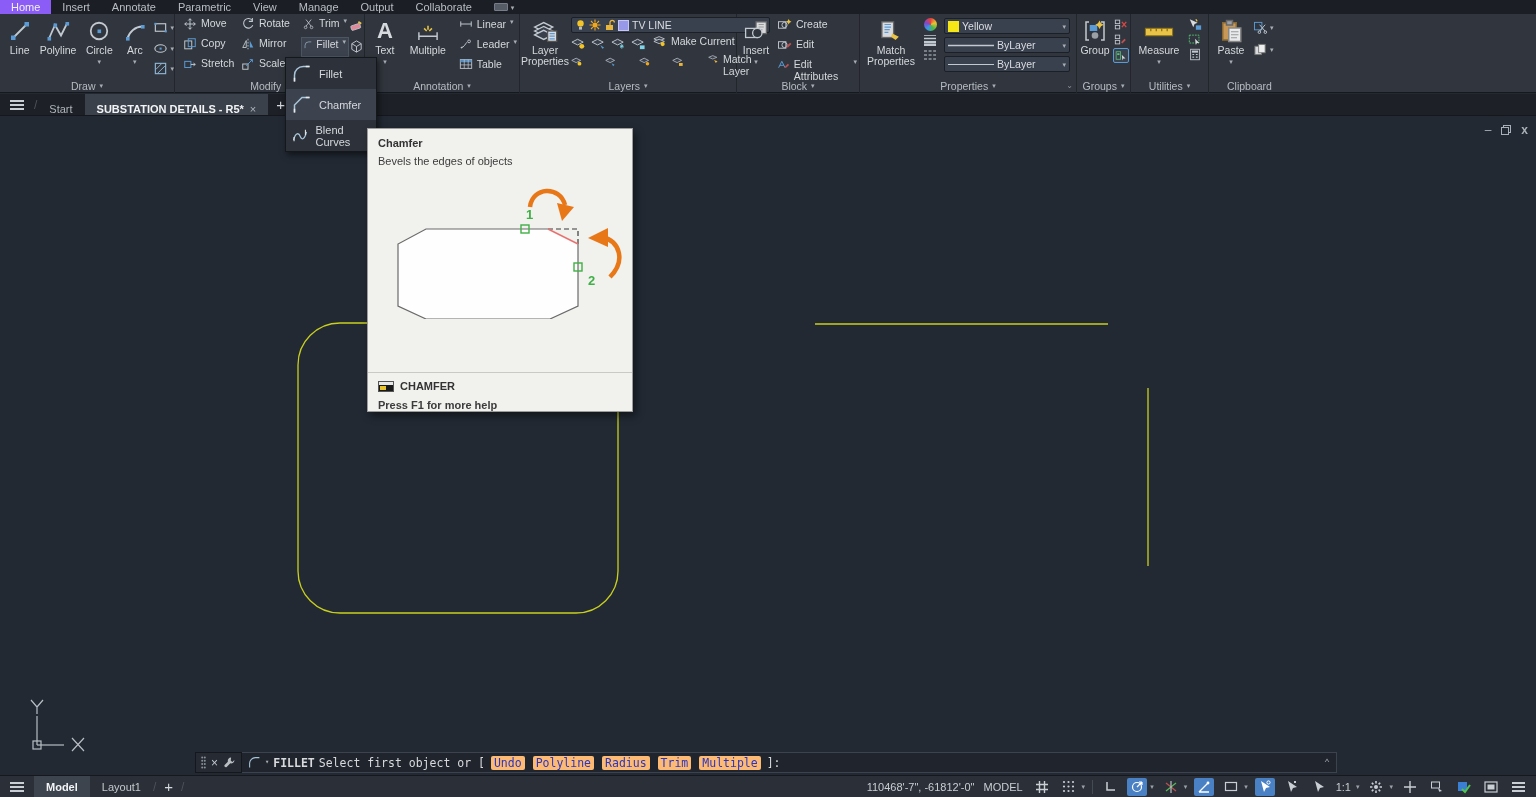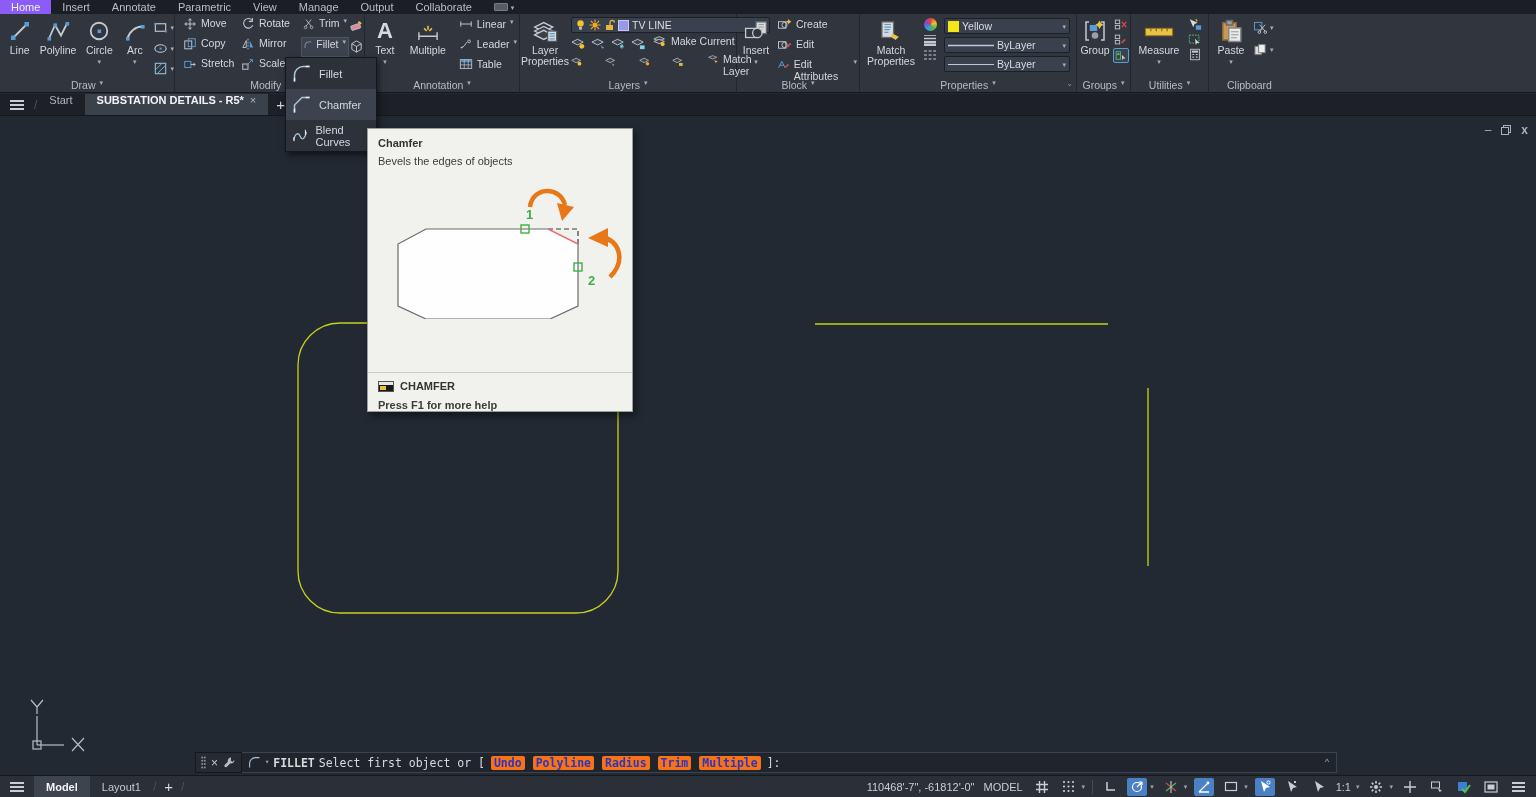--- a/index.html
+++ b/index.html
@@ -11,35 +11,35 @@
   #menubar{position:absolute;left:0;top:0;width:1536px;height:14px;background:#1b1e24;display:flex;align-items:stretch;z-index:30}
   .menu-tab{padding:0 11px;font-size:11px;color:#b9bec5;display:flex;align-items:center;cursor:default}
   .menu-tab.active{background:#8b5cf6;color:#f0f2f4}
   .ribbon-opt{margin-left:6px;display:flex;align-items:center;gap:3px;padding:0 5px}
   .ribbon-opt .sq{width:14px;height:8px;background:#565c66;border:1px solid #777d88;border-radius:1px}
   .caret{font-size:7px;color:#a8adb5;line-height:1}
 
   
   #ribbon{position:absolute;left:0;top:14px;width:1536px;height:79px;background:#31363e;z-index:20;border-bottom:1px solid #15181d}
   .panel{position:absolute;top:0;height:79px;border-right:1px solid #22262c}
-  .panel-label{position:absolute;bottom:1px;left:0;right:0;height:13px;display:flex;justify-content:center;gap:4px;
+  .panel-label{position:absolute;bottom:1px;left:0;right:0;height:13px;display:flex;align-items:center;justify-content:center;gap:4px;
     font-size:10.5px;color:#b6bbc2}
   .panel-body{position:absolute;top:2px;left:0;right:0;height:62px;display:flex;align-items:stretch}
   .bigbtn{display:flex;flex-direction:column;align-items:center;justify-content:flex-start;padding-top:3px;gap:2px;color:#d5d8dc;font-size:10.5px;line-height:1.05;text-align:center;cursor:default}
   .bigbtn .lbl{white-space:pre-line}
   .smallbtn{display:flex;gap:4px;font-size:10.5px;color:#d5d8dc;height:20px;padding:0 2px;cursor:default}
   .minibtn{display:flex;align-items:center;justify-content:center;height:19px;gap:2px;cursor:default}
   .col{display:flex;flex-direction:column;justify-content:flex-start}
   .ic{color:#c3c9d0}
   .combo{display:flex;align-items:center;background:#3a414e;border:1px solid #1b1f26;border-radius:2px;height:16px;font-size:10.5px;color:#dadde1;padding:0 3px;gap:3px}
   .combo .cend{margin-left:auto}
 
   
   #filetabs{position:absolute;left:0;top:94px;width:1536px;height:22px;background:#1d2127;display:flex;align-items:stretch;z-index:10;border-bottom:1px solid #14171c}
-  .ftab{display:flex;align-items:flex-start;gap:6px;padding:0 12px;font-size:11px;color:#aeb4bb;cursor:default}
+  .ftab{display:flex;align-items:flex-end;gap:6px;padding:0 12px;font-size:11px;color:#aeb4bb;cursor:default}
   .ftab.active{background:#3b414b;color:#f2f4f6;font-weight:bold}
   .slash{color:#4b525b;font-size:12px;display:flex;align-items:center}
   .plusbtn{color:#d5d8dc;font-size:15px;display:flex;align-items:center;padding:0 8px;cursor:default}
 
   
   #canvas{position:absolute;left:0;top:116px;width:1536px;height:659px;background:#222933}
   #wincontrols{position:absolute;right:8px;top:7px;display:flex;gap:10px;align-items:center;color:#aab0b7;z-index:5}
 
   
   #fillet-menu{position:absolute;left:285px;top:57px;width:92px;background:#2d323a;border:1px solid #14171b;z-index:50;box-shadow:2px 3px 6px rgba(0,0,0,.5)}
@@ -58,21 +58,21 @@
   #tooltip .f1{position:absolute;left:10px;top:270px;font-weight:bold;color:#3c3c3c}
   .cmdicon{width:16px;height:11px;background:#1a1a1a;border:1px solid #555;position:relative}
   .cmdicon:before{content:"";position:absolute;left:0;right:0;top:0;height:3px;background:#e8e8e8}
   .cmdicon:after{content:"";position:absolute;left:1px;top:4px;width:6px;height:4px;background:#e8c430}
 
   
   #commandbar{position:absolute;left:195px;top:752px;width:1142px;height:21px;display:flex;z-index:15}
   #cmd-left{width:47px;background:#262b33;border:1px solid #14171c;display:flex;align-items:center;justify-content:space-around;padding:0 3px}
   #cmd-input{flex:1;background:#20252d;border:1px solid #3c434e;border-left:none;display:flex;align-items:center;gap:4px;padding:0 6px;
     font-family:"DejaVu Sans Mono","Liberation Mono",monospace;font-size:11.5px;color:#d8dadd}
-  .chip{background:#f97316;color:#2b36c0;border-radius:2px;padding:0 3px;margin:0 2px;font-weight:700}
+  .chip{background:#fdba74;color:#2b36c0;border-radius:2px;padding:0 3px;margin:0 2px;font-weight:400}
   #cmd-chevron{margin-left:auto;color:#9aa1a9;font-size:10px}
 
   
   #statusbar{position:absolute;left:0;top:775px;width:1536px;height:22px;background:#2b3038;display:flex;align-items:center;z-index:30;border-top:1px solid #15181d}
   .stab{height:22px;display:flex;align-items:center;padding:0 12px;font-size:11px;color:#c3c8ce;cursor:default}
   .stab.active{background:#3e444d;color:#f2f4f6;font-weight:bold}
   #status-right{margin-left:auto;display:flex;align-items:center;gap:7px;padding-right:8px}
   .sico{width:20px;height:18px;display:flex;align-items:center;justify-content:center;color:#c9ced4;font-size:12px;border-radius:2px;cursor:default}
   .sico.active{background:#4a80c4;color:#fff}
   .scaret{font-size:7px;color:#9aa1a9;margin-left:-4px}

